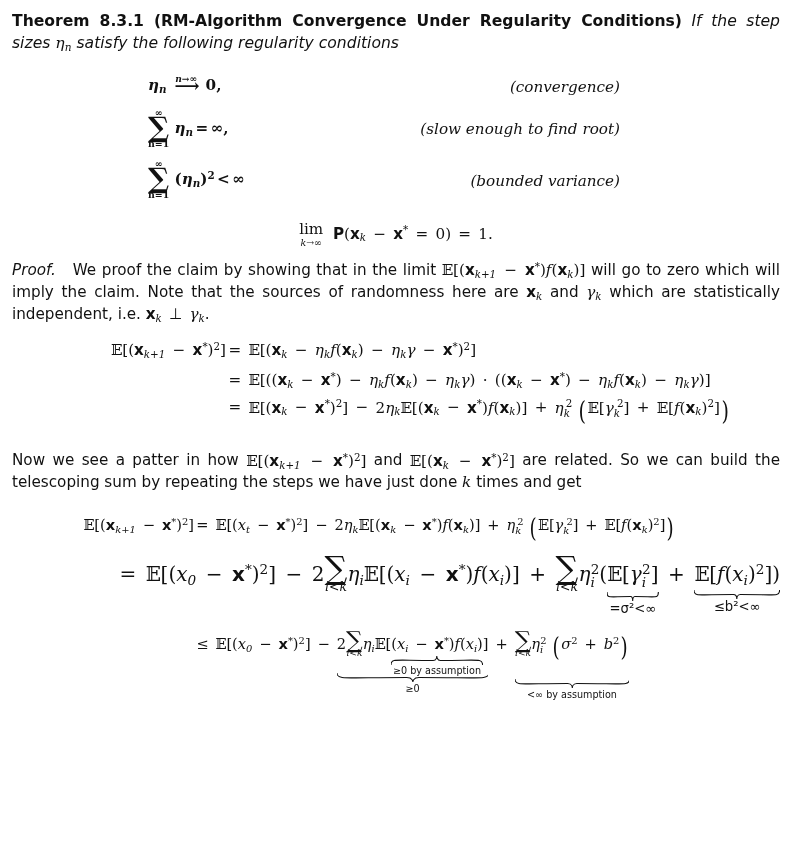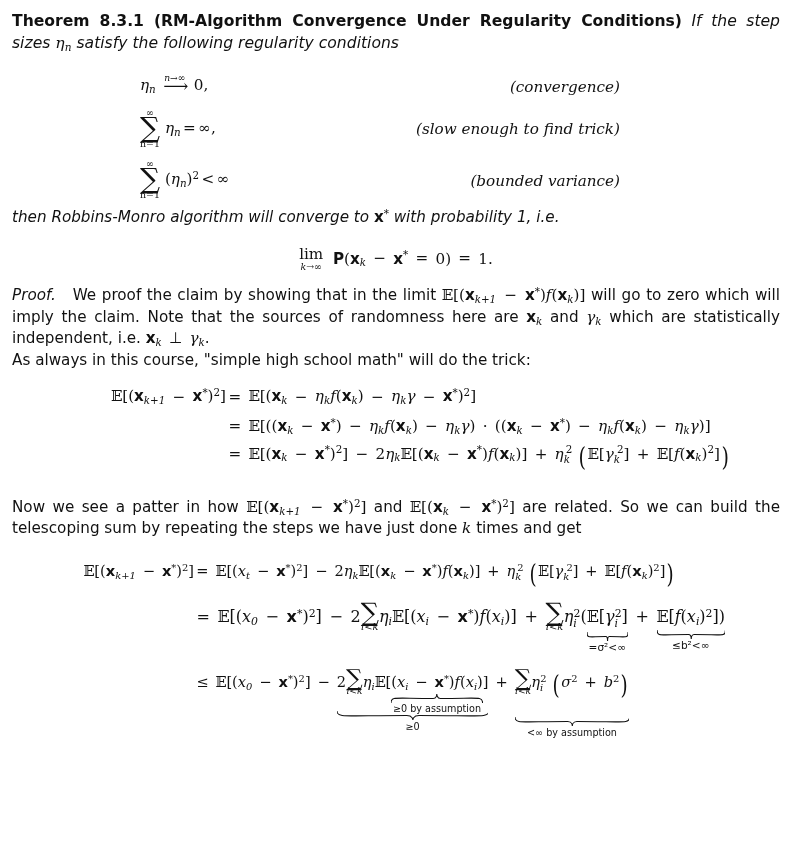--- a/index.html
+++ b/index.html
@@ -23,21 +23,21 @@
 
   
   .thm{font-size:15.6px;margin:0 0 2px 0;text-align:justify;}
   .thm .head{font-weight:bold;font-family:"DejaVu Sans","Liberation Sans",sans-serif;}
   .thm .it{font-style:italic;}
   p.body{margin:0;text-align:justify;font-size:15.2px;}
   p.body.just{text-align:justify;text-align-last:left;}
 
   
   .conds{position:relative;margin:14px 0 0 0;height:135px;}
-  .cond{position:absolute;left:128px;}
+  .cond{position:absolute;left:136px;font-weight:bold;}
   .ann{position:absolute;right:160px;font-style:italic;font-family:"DejaVu Serif","Liberation Serif",serif;white-space:nowrap;}
   .c1{top:6px;}  .a1{top:8px;text-align:right;}
   .c2{top:40px;} .a2{top:50px;}
   .c3{top:91px;} .a3{top:102px;}
 
   
   .sum{display:inline-block;vertical-align:middle;text-align:center;line-height:1;position:relative;top:-1px;}
   .sum .lim{font-size:.62em;font-family:"DejaVu Serif","Liberation Serif",serif;display:block;}
   .sum .lim.top{margin-bottom:-2px;}
   .sum .lim.bot{margin-top:-1px;}
@@ -99,52 +99,46 @@
       0<span>,</span>
     </div>
     <div class="ann a1">(convergence)</div>
 
     <div class="cond c2 mathfont">
       <span class="sum">
         <span class="lim top">∞</span><span class="sig">∑</span><span class="lim bot">n=1</span>
       </span>
       <i class="v">η</i><sub>n</sub><span class="op">=</span>∞<span>,</span>
     </div>
-    <div class="ann a2">(slow enough to find trick)</div>
+    <div class="ann a2">(slow enough to find root)</div>
 
     <div class="cond c3 mathfont">
       <span class="sum">
         <span class="lim top">∞</span><span class="sig">∑</span><span class="lim bot">n=1</span>
       </span>
       (<i class="v">η</i><sub>n</sub>)<sup>2</sup><span class="op">&lt;</span>∞
     </div>
     <div class="ann a3">(bounded variance)</div>
   </div>
 
-  <p class="body" style="font-style:italic;margin-top:2px;">
-    then Robbins-Monro algorithm will converge to <b class="bv">x</b><sup>*</sup> with probability 1, <span style="font-style:italic;">i.e.</span>
-  </p>
 
   <div style="text-align:center;margin-top:18px;" class="mathfont">
     <span class="limop">
       <span class="lt">lim</span><span class="lb"><i class="v">k</i>→∞</span>
     </span>
     &nbsp;<b class="bv">P</b>(<b class="bv">x</b><sub>k</sub> <span class="op">−</span> <b class="bv">x</b><sup>*</sup> <span class="op">=</span> 0) <span class="op">=</span> 1.
   </div>
 
   <div style="margin-top:12px;">
     <p class="body just">
       <span style="font-style:italic;">Proof.</span>&nbsp;&nbsp;
       We proof the claim by showing that in the limit <span class="nowrap mathfont"><span class="bb">𝔼</span>[(<b class="bv">x</b><sub>k+1</sub> <span class="op">−</span> <b class="bv">x</b><sup>*</sup>)<i class="v">f</i>(<b class="bv">x</b><sub>k</sub>)]</span> will go to zero
       which will imply the claim. Note that the sources of randomness here are <span class="nowrap"><b class="bv">x</b><sub>k</sub></span> and <span class="nowrap"><i class="gk">γ</i><sub>k</sub></span> which
       are statistically independent, i.e. <span class="nowrap"><b class="bv">x</b><sub>k</sub> <span class="op">⊥</span> <i class="gk">γ</i><sub>k</sub>.</span>
     </p>
-    <p class="body">
-      As always in this course, "simple high school math" will do the trick:
-    </p>
   </div>
 
   <div class="display mathfont">
 
     <div class="eqrow d1" style="margin-bottom:7px;">
       <div class="lhs"><span class="bb">𝔼</span>[(<b class="bv">x</b><sub>k+1</sub> <span class="op">−</span> <b class="bv">x</b><sup>*</sup>)<sup>2</sup>]</div>
       <div class="rhs"><span class="op">=</span> <span class="bb">𝔼</span>[(<b class="bv">x</b><sub>k</sub> <span class="op">−</span> <i class="v">η</i><sub>k</sub><i class="v">f</i>(<b class="bv">x</b><sub>k</sub>) <span class="op">−</span> <i class="v">η</i><sub>k</sub><i class="gk">γ</i> <span class="op">−</span> <b class="bv">x</b><sup>*</sup>)<sup>2</sup>]</div>
     </div>
 
     <div class="eqrow d1" style="">
@@ -165,21 +159,21 @@
     </p>
   </div>
 
   <div class="display mathfont" style="margin-top:16px;">
 
     <div class="eqrow d2" style="margin-bottom:10px;font-size:14.6px;">
       <div class="lhs"><span class="bb">𝔼</span>[(<b class="bv">x</b><sub>k+1</sub> <span class="op">−</span> <b class="bv">x</b><sup>*</sup>)<sup>2</sup>]</div>
       <div class="rhs"><span class="op">=</span> <span class="bb">𝔼</span>[(<i class="v">x</i><sub>t</sub> <span class="op">−</span> <b class="bv">x</b><sup>*</sup>)<sup>2</sup>] <span class="op">−</span> 2<i class="v">η</i><sub>k</sub><span class="bb">𝔼</span>[(<b class="bv">x</b><sub>k</sub> <span class="op">−</span> <b class="bv">x</b><sup>*</sup>)<i class="v">f</i>(<b class="bv">x</b><sub>k</sub>)] <span class="op">+</span> <i class="v">η</i><sub style="vertical-align:-.45em">k</sub><sup style="margin-left:-.42em;">2</sup> <span class="bigp">(</span><span class="bb">𝔼</span>[<i class="gk">γ</i><sub style="vertical-align:-.45em">k</sub><sup style="margin-left:-.3em;">2</sup>] <span class="op">+</span> <span class="bb">𝔼</span>[<i class="v">f</i>(<b class="bv">x</b><sub>k</sub>)<sup>2</sup>]<span class="bigp">)</span></div>
     </div>
 
-    <div class="eqrow d2" style="margin-bottom:34px;font-size:16px;">
+    <div class="eqrow d2" style="margin-bottom:34px;font-size:20px;">
       <div class="lhs"></div>
       <div class="rhs">
         <span class="op">=</span> <span class="bb">𝔼</span>[(<i class="v">x</i><sub>0</sub> <span class="op">−</span> <b class="bv">x</b><sup>*</sup>)<sup>2</sup>] <span class="op">−</span> 2<span class="sum small"><span class="sig">∑</span><span class="lim bot"><i class="v">i</i>&lt;<i class="v">k</i></span></span><i class="v">η</i><sub>i</sub><span class="bb">𝔼</span>[(<i class="v">x</i><sub>i</sub> <span class="op">−</span> <b class="bv">x</b><sup>*</sup>)<i class="v">f</i>(<i class="v">x</i><sub>i</sub>)] <span class="op">+</span> <span class="sum small"><span class="sig">∑</span><span class="lim bot"><i class="v">i</i>&lt;<i class="v">k</i></span></span><i class="v">η</i><sub style="vertical-align:-.45em">i</sub><sup style="margin-left:-.3em;">2</sup>(<span class="ub"><span class="inner"><span class="bb">𝔼</span>[<i class="gk">γ</i><sub style="vertical-align:-.45em">i</sub><sup style="margin-left:-.3em;">2</sup>]</span><span class="brace">
               <svg viewBox="0 0 100 9" preserveAspectRatio="none">
                 <path d="M0,0 C0,7 4,4.5 46,4.5 C50,4.5 50,9 50,9 C50,9 50,4.5 54,4.5 C96,4.5 100,7 100,0" fill="none" stroke="#111" stroke-width="1.1" vector-effect="non-scaling-stroke"></path>
               </svg>
             </span><span class="lbl">=σ²&lt;∞</span></span> <span class="op">+</span> <span class="ub"><span class="inner"><span class="bb">𝔼</span>[<i class="v">f</i>(<i class="v">x</i><sub>i</sub>)<sup>2</sup>])</span><span class="brace">
               <svg viewBox="0 0 100 9" preserveAspectRatio="none">
                 <path d="M0,0 C0,7 4,4.5 46,4.5 C50,4.5 50,9 50,9 C50,9 50,4.5 54,4.5 C96,4.5 100,7 100,0" fill="none" stroke="#111" stroke-width="1.1" vector-effect="non-scaling-stroke"></path>
               </svg>

